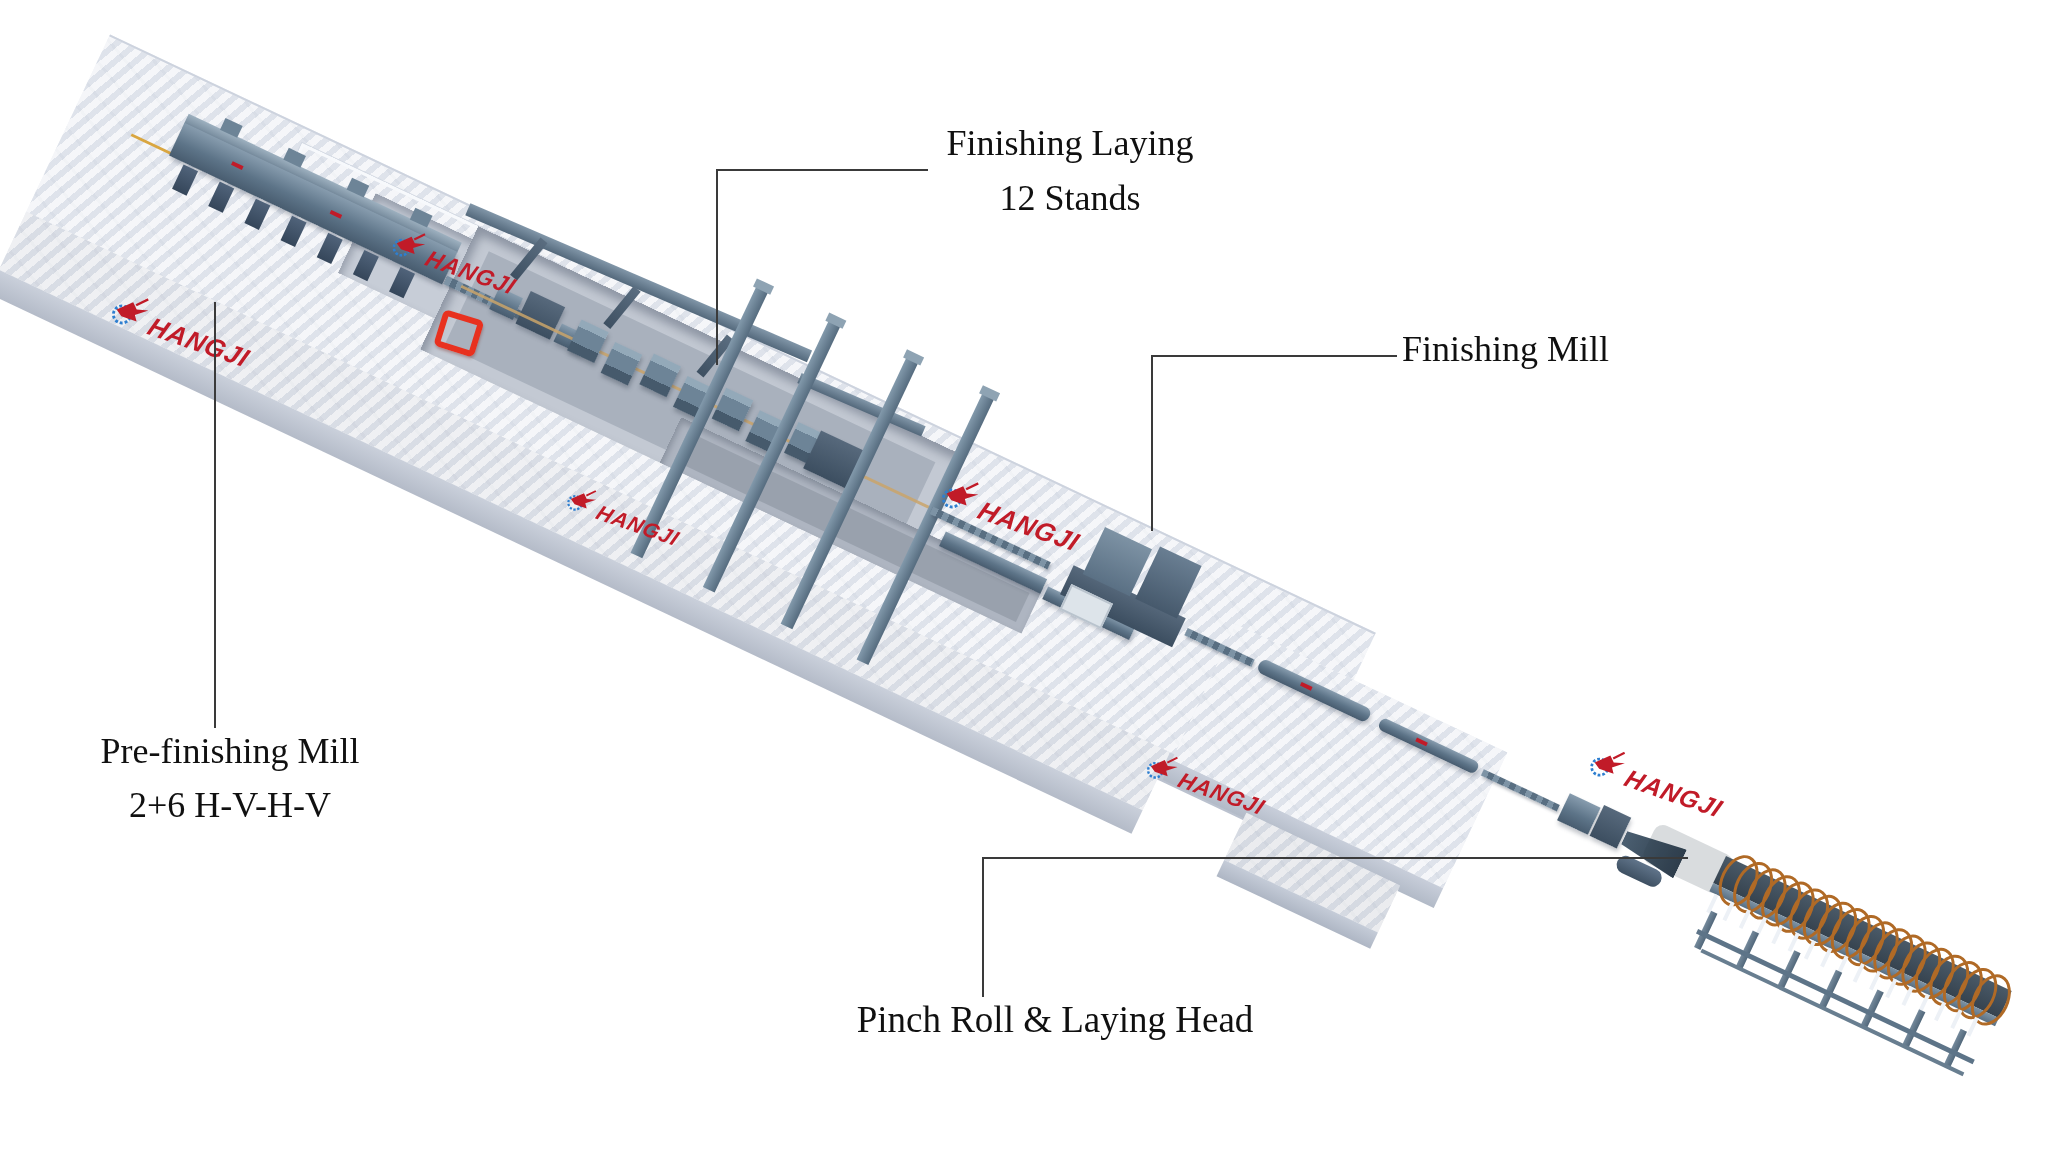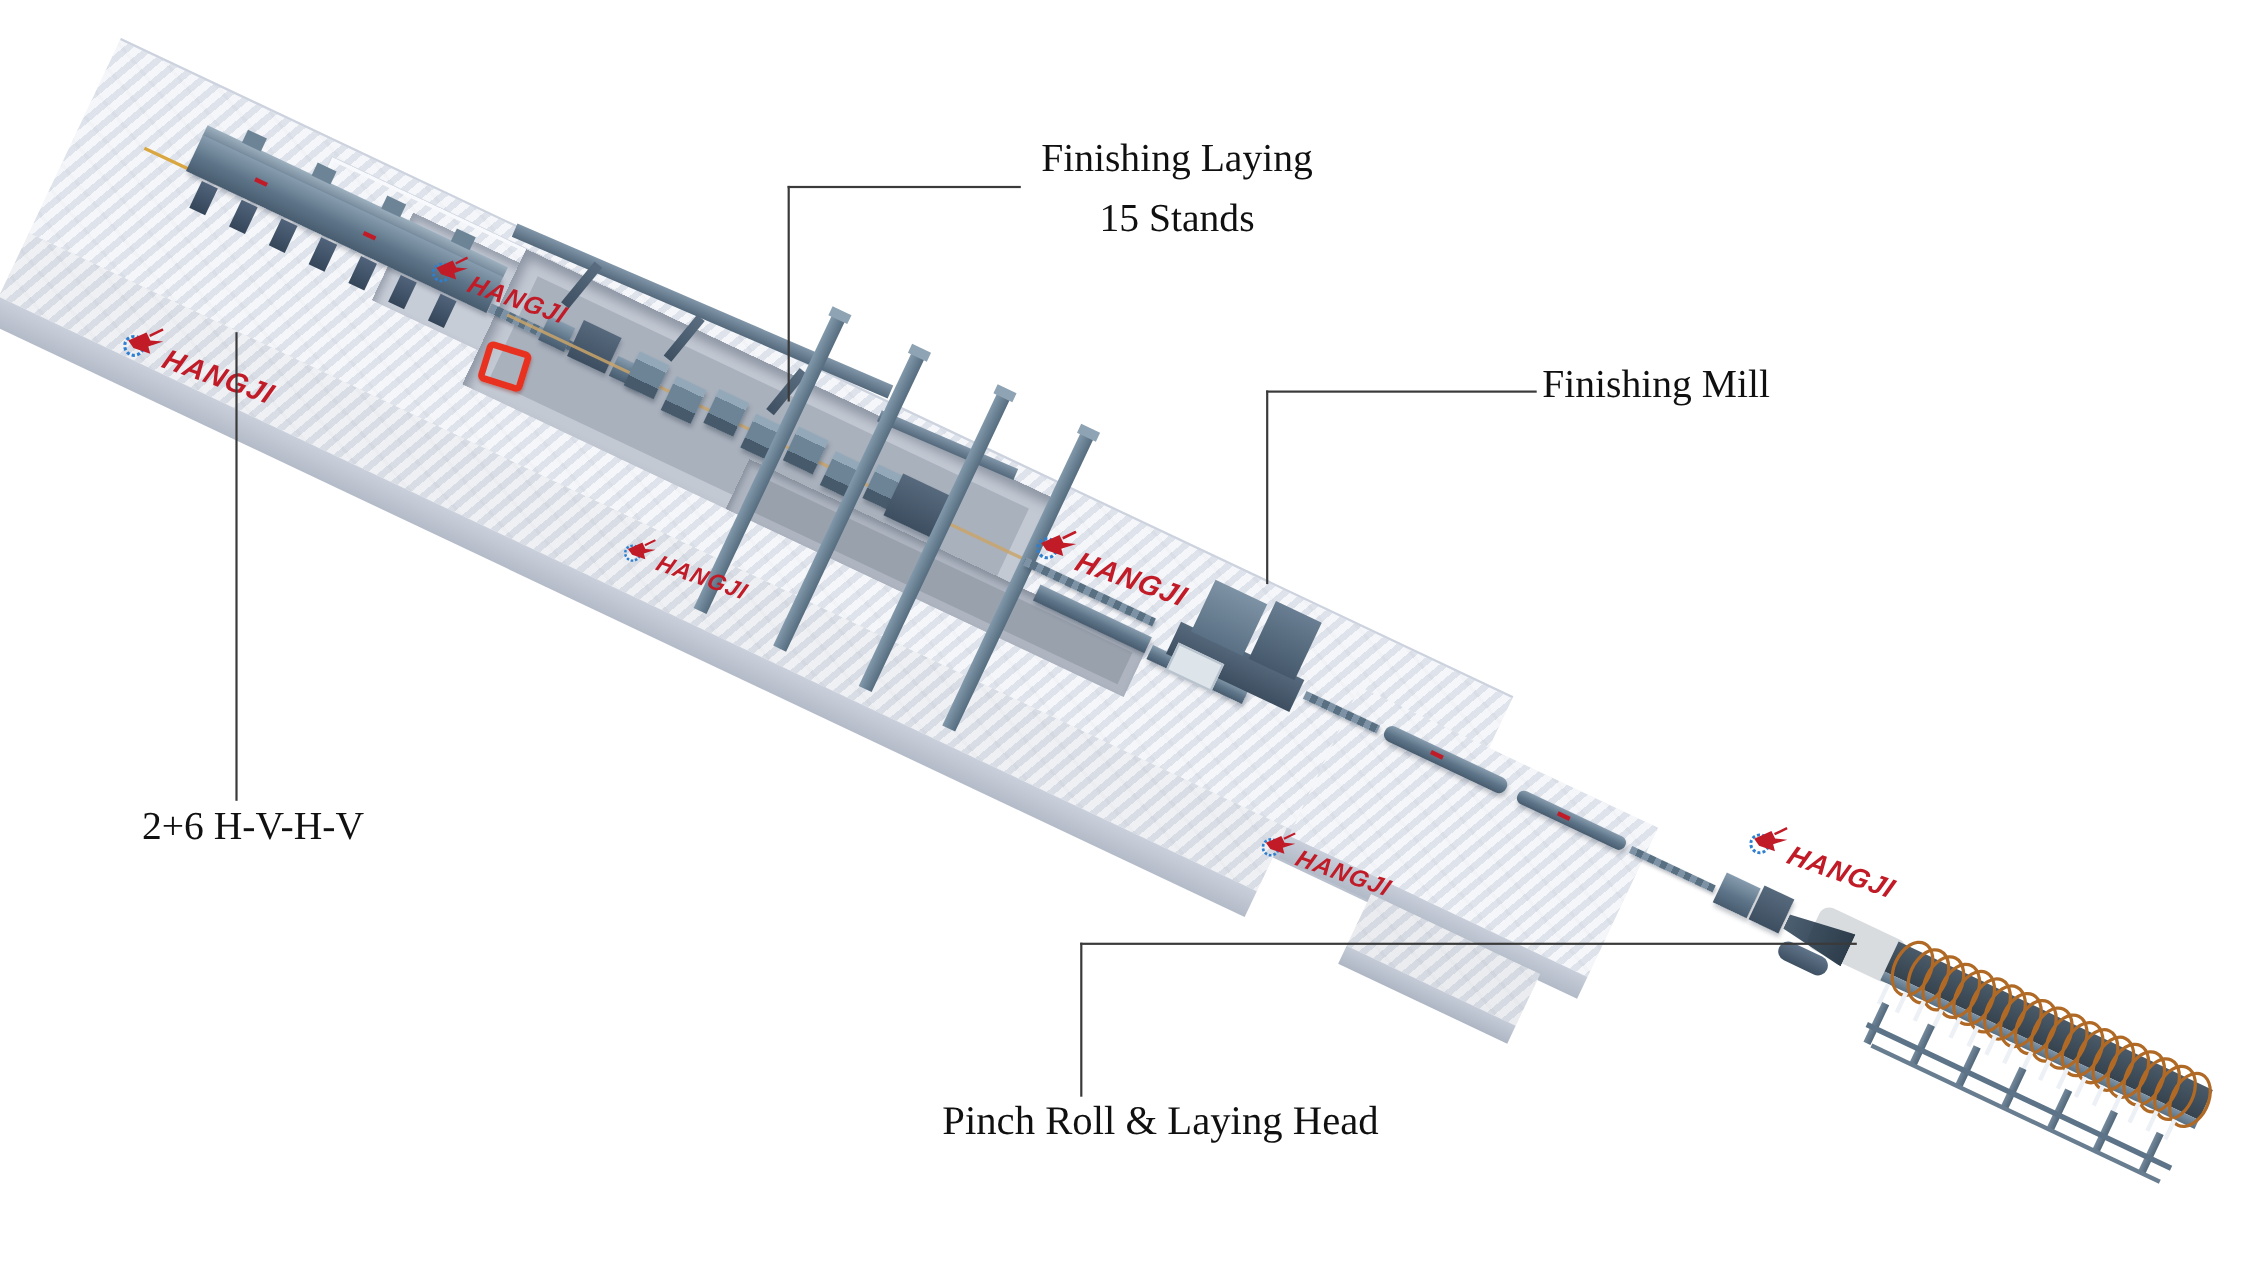--- a/index.html
+++ b/index.html
@@ -303,21 +303,22 @@
   <div class="lead" style="left:716px;top:169px;width:212px;height:2px;"></div>
   <div class="lead" style="left:716px;top:169px;width:2px;height:196px;"></div>
   <div class="lead" style="left:1151px;top:355px;width:246px;height:2px;"></div>
   <div class="lead" style="left:1151px;top:355px;width:2px;height:176px;"></div>
   <div class="lead" style="left:214px;top:302px;width:2px;height:426px;"></div>
   <div class="lead" style="left:982px;top:857px;width:706px;height:2px;"></div>
   <div class="lead" style="left:982px;top:857px;width:2px;height:140px;"></div>
 
   <div class="lbl" id="lbl-finishing">
     <div>Finishing Laying</div>
-    <div>15 Stands</div>
+    <div>12 Stands</div>
   </div>
   <div class="lbl" id="lbl-reducing">Finishing Mill</div>
   <div class="lbl" id="lbl-prefinish">
+    <div>Pre-finishing Mill</div>
     <div>2+6 H-V-H-V</div>
   </div>
   <div class="lbl" id="lbl-pinch">Pinch Roll &amp; Laying Head</div>
 
 </div>
 
 </body></html>

